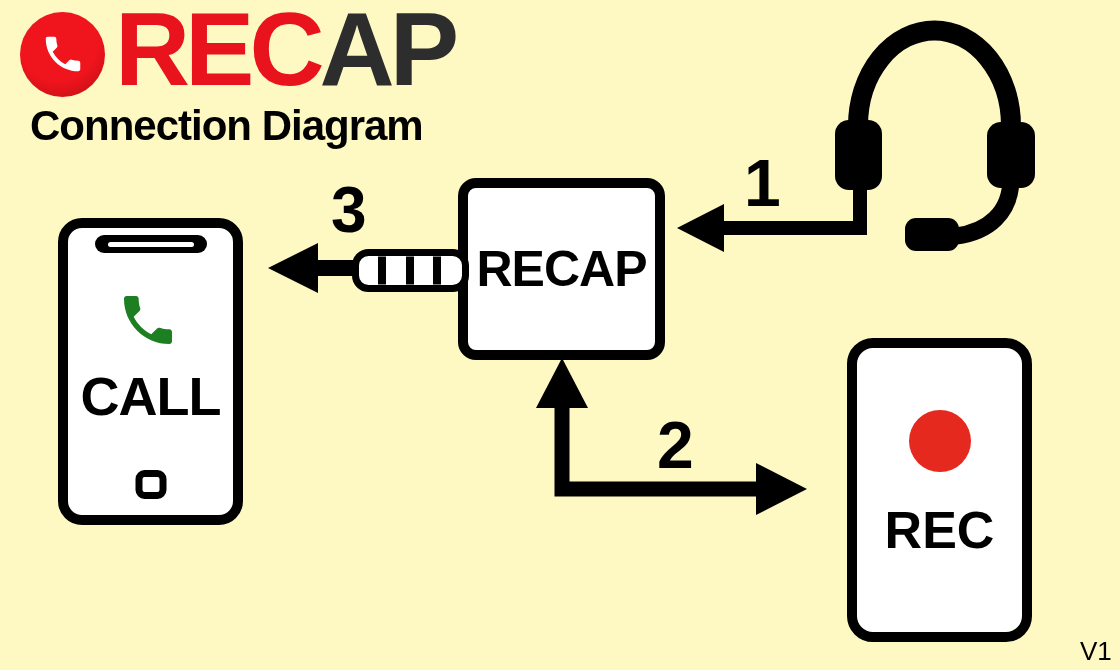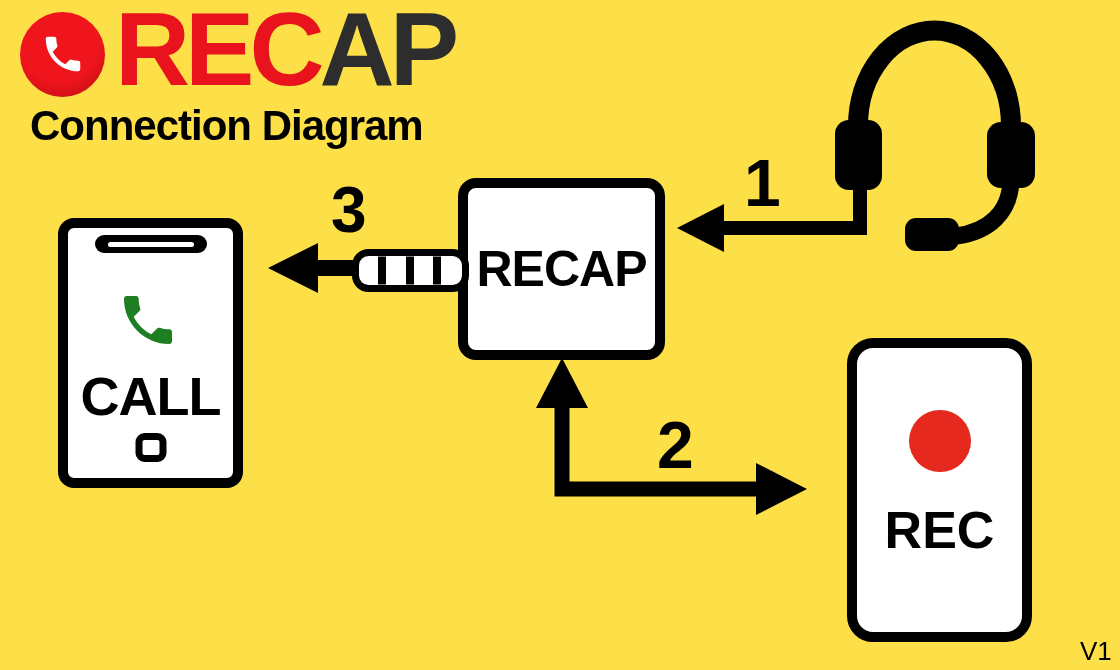--- a/index.html
+++ b/index.html
@@ -4,21 +4,21 @@
 <style>
   * { margin: 0; padding: 0; box-sizing: border-box; }
   html, body { background: #ffffff; }
   body {
     font-family: "Liberation Sans", sans-serif;
     width: 1120px; height: 670px;
     position: relative; overflow: hidden;
   }
   #canvas {
     position: absolute; left: 0; top: 0;
-    width: 1120px; height: 670px; background: #fde047;
+    width: 1120px; height: 670px; background: #fef9c3;
   }
 
   
   .logo-row {
     position: absolute; left: 20px; top: 6px;
     display: flex; align-items: center; height: 96px;
   }
   .logo-badge {
     width: 85px; height: 85px; border-radius: 50%;
     background: radial-gradient(circle at 45% 35%, #f0141d 55%, #b30d12 100%);
@@ -45,22 +45,22 @@
   .recap-box {
     left: 458px; top: 178px; width: 207px; height: 182px;
     border-radius: 18px; z-index: 2;
     display: flex; align-items: center; justify-content: center;
   }
   .recap-box .label {
     font-size: 50px; font-weight: bold; letter-spacing: -1px; color: #000;
   }
 
   .phone {
-    left: 58px; top: 218px; width: 185px; height: 270px;
-    border-radius: 16px; z-index: 2; text-decoration: underline;
+    left: 58px; top: 218px; width: 185px; height: 307px;
+    border-radius: 24px; z-index: 2; text-decoration: underline;
   }
   .phone .speaker {
     position: absolute; left: 50%; top: 7px; transform: translateX(-50%);
     width: 112px; height: 18px; background: #000; border-radius: 9px;
     display: flex; align-items: center; justify-content: center;
   }
   .phone .speaker-slot {
     width: 86px; height: 5px; background: #fff; border-radius: 3px;
   }
   .phone .call-icon {

